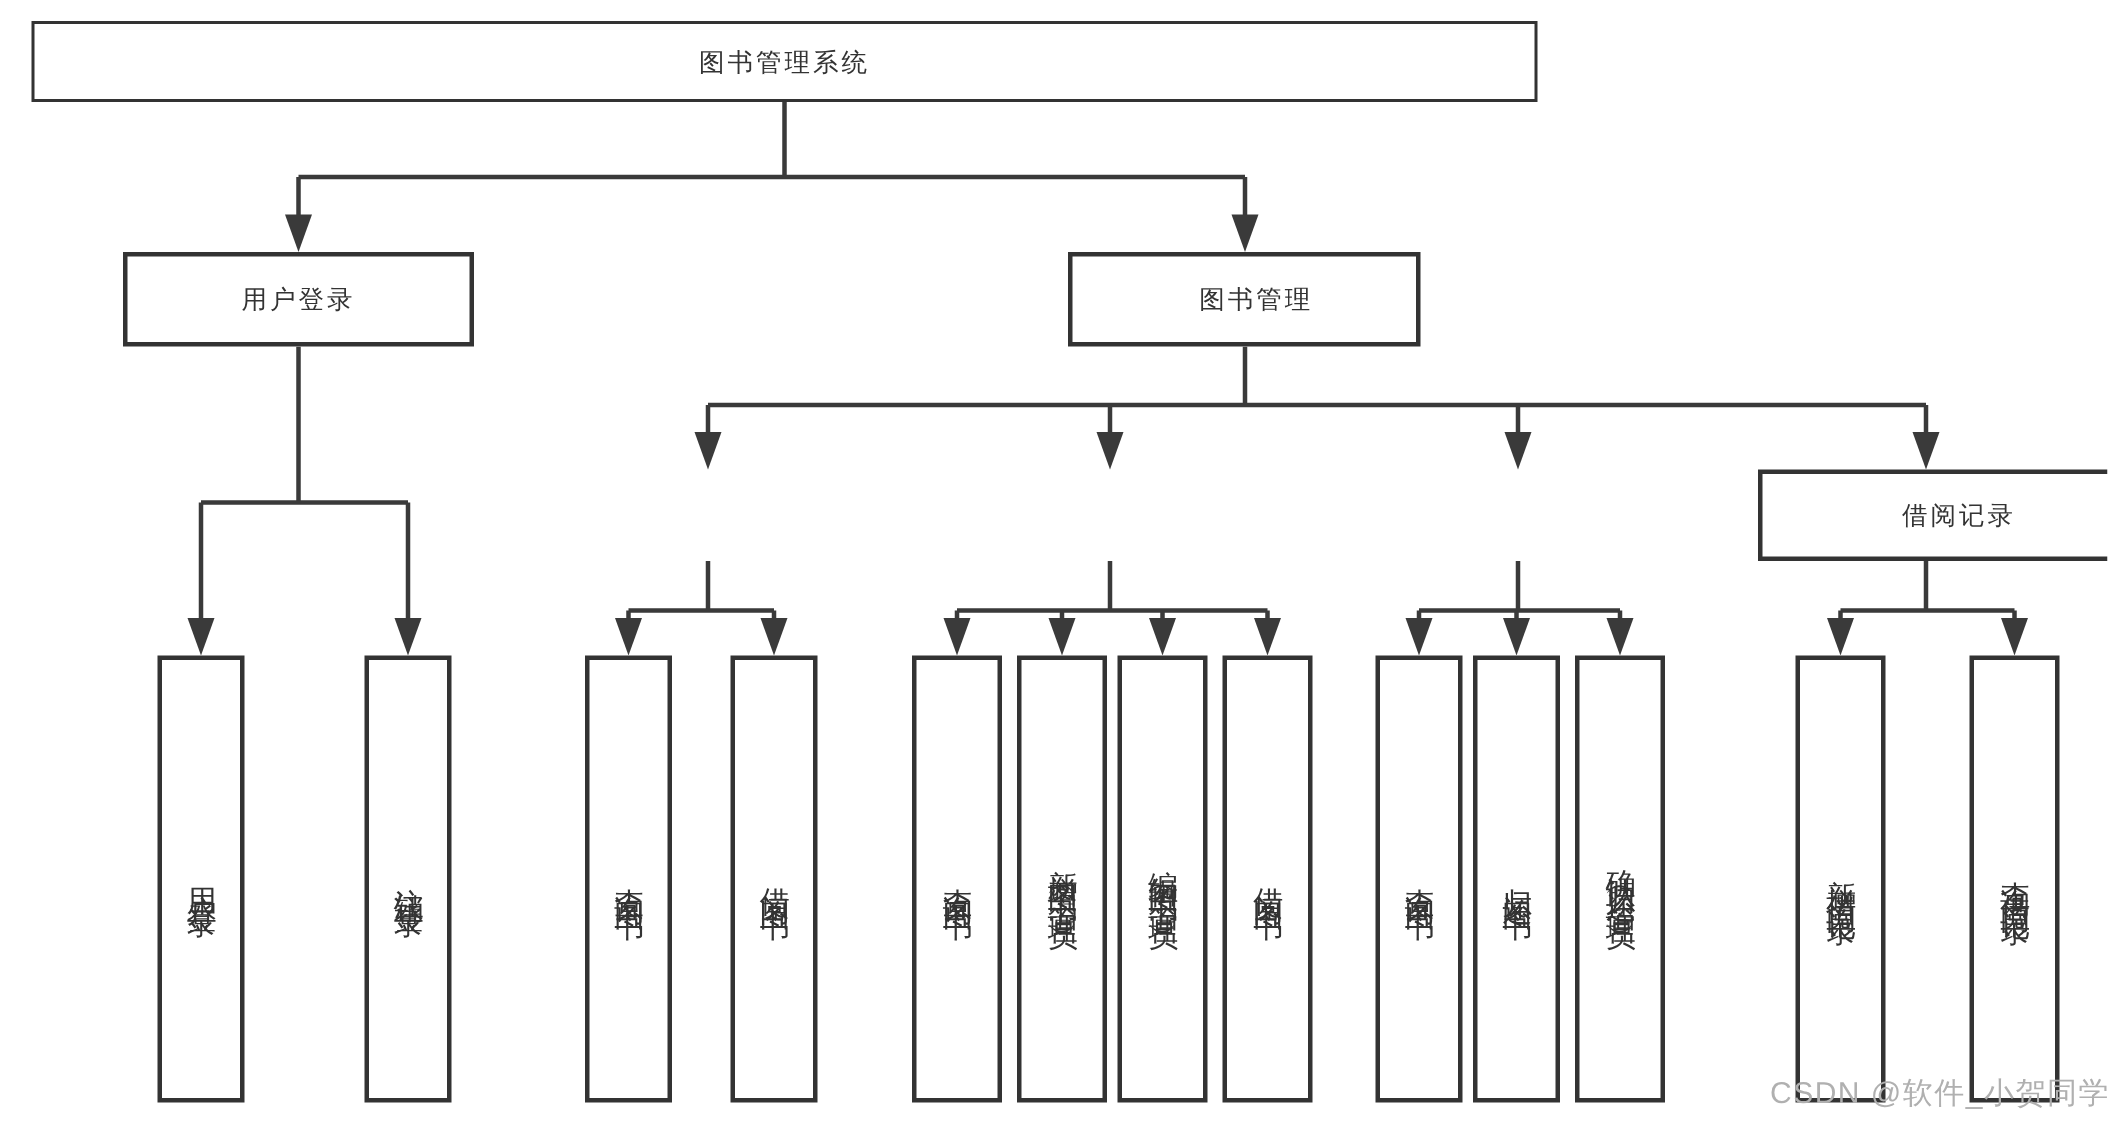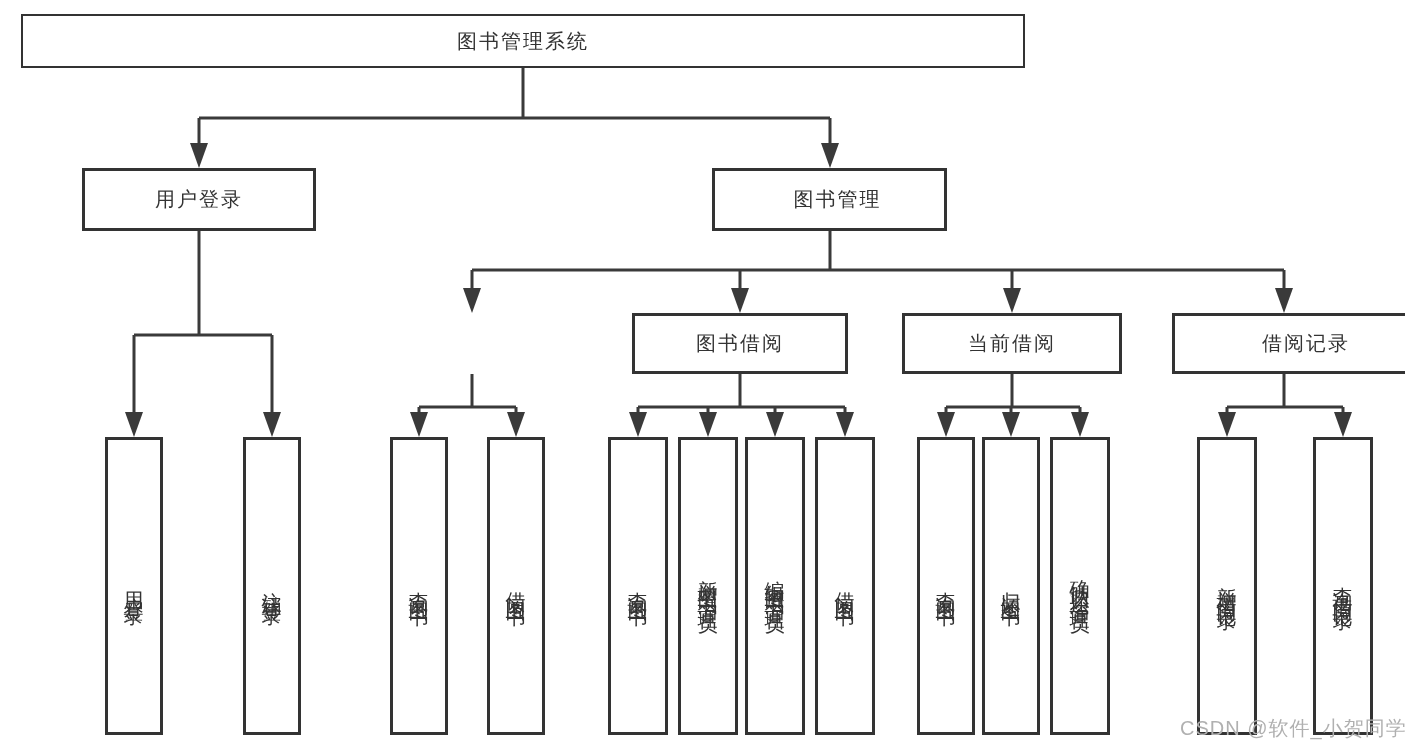--- a/index.html
+++ b/index.html
@@ -29,21 +29,21 @@
     box-sizing: border-box;
     border: 3px solid #333333;
     background: #ffffff;
     display: flex;
     align-items: center;
     justify-content: center;
     z-index: 2;
   }
   .node.root { border-width: 2.5px; }
   .hlabel {
-    font-size: 20px;
+    font-size: 17px;
     letter-spacing: 2px;
     color: #333333;
     white-space: nowrap;
   }
   .leaf .vlabel {
     writing-mode: vertical-rl;
     text-orientation: mixed;
     font-size: 20px;
     letter-spacing: 5px;
     line-height: 1.1;
@@ -109,26 +109,20 @@
     <span class="hlabel">图书管理系统</span>
   </div>
 
   <div class="node" style="left:82px; top:168px; width:234px; height:63px;">
     <span class="hlabel">用户登录</span>
   </div>
   <div class="node" style="left:712px; top:168px; width:235px; height:63px;padding-left:16px;">
     <span class="hlabel">图书管理</span>
   </div>
 
-  <div class="node" style="left:632px; top:313px; width:216px; height:61px;">
-    <span class="hlabel">图书借阅</span>
-  </div>
-  <div class="node" style="left:902px; top:313px; width:220px; height:61px;">
-    <span class="hlabel">当前借阅</span>
-  </div>
   <div class="node" style="left:1172px; top:313px; width:268px; height:61px;">
     <span class="hlabel">借阅记录</span>
   </div>
 
   <div class="node leaf" style="left:105px; top:437px; width:58px; height:298px;">
     <span class="vlabel">用户登录</span>
   </div>
   <div class="node leaf" style="left:243px; top:437px; width:58px; height:298px;">
     <span class="vlabel">注销登录</span>
   </div>

